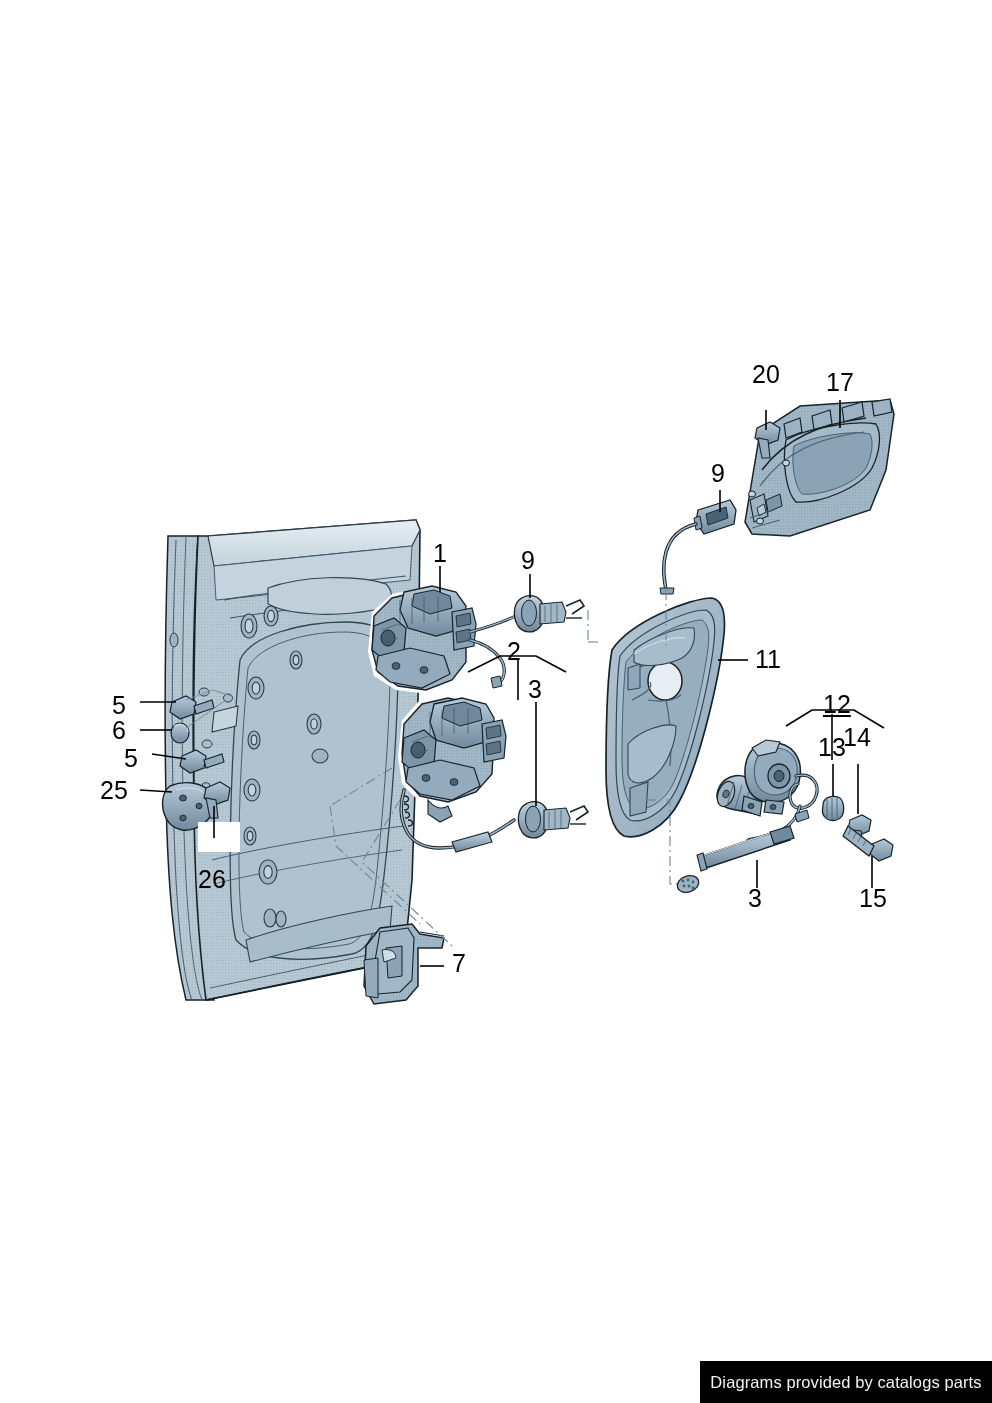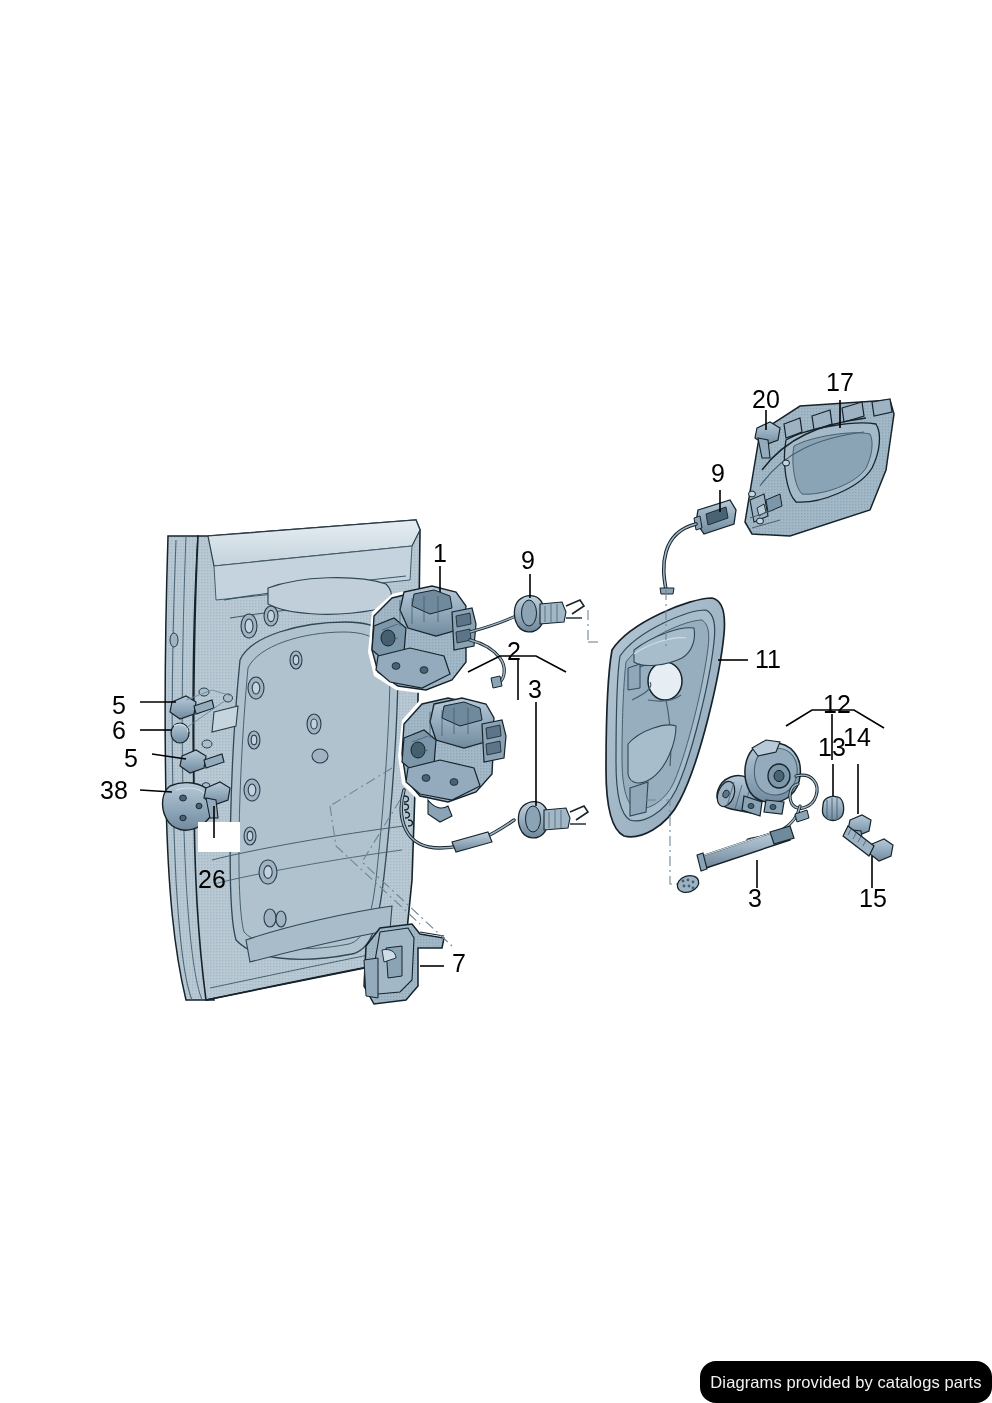--- a/index.html
+++ b/index.html
@@ -19,21 +19,21 @@
     color:#000000;
     line-height:1;
     white-space:nowrap;
     user-select:none;
   }
   #watermark{
     position:absolute;
     left:700px;top:1361px;
     width:292px;height:42px;
     background:#000000;
-    display:flex;align-items:center;justify-content:center;border-radius:16px;
+    display:flex;align-items:center;justify-content:center;
   }
   #watermark-text{
     color:#f2f2f2;
     font-family:"Liberation Sans", sans-serif;
     font-size:16.5px;
     letter-spacing:0.1px;
     white-space:nowrap;
   }
 </style>
 </head>
@@ -516,34 +516,34 @@
 
       <path d="M757,888 L757,860"></path>
 
       <path d="M872,888 L872,856"></path>
     </g>
   </svg>
 
   <div class="callout" style="left:112px;top:693px;">5</div>
   <div class="callout" style="left:112px;top:718px;">6</div>
   <div class="callout" style="left:124px;top:746px;">5</div>
-  <div class="callout" style="left:100px;top:778px;">38</div>
+  <div class="callout" style="left:100px;top:778px;">25</div>
   <div class="callout" style="left:198px;top:867px;">26</div>
 
   <div class="callout" style="left:433px;top:541px;">1</div>
   <div class="callout" style="left:521px;top:548px;">9</div>
   <div class="callout" style="left:507px;top:639px;">2</div>
   <div class="callout" style="left:528px;top:677px;">3</div>
   <div class="callout" style="left:452px;top:951px;">7</div>
 
-  <div class="callout" style="left:752px;top:387px;">20</div>
+  <div class="callout" style="left:752px;top:362px;">20</div>
   <div class="callout" style="left:826px;top:370px;text-align:right;">17</div>
   <div class="callout" style="left:711px;top:461px;">9</div>
   <div class="callout" style="left:755px;top:647px;text-align:center;">11</div>
-  <div class="callout" style="left:823px;top:692px;">12</div>
+  <div class="callout" style="left:823px;top:692px;text-decoration:underline;">12</div>
   <div class="callout" style="left:818px;top:735px;">13</div>
   <div class="callout" style="left:843px;top:725px;">14</div>
   <div class="callout" style="left:748px;top:886px;">3</div>
   <div class="callout" style="left:859px;top:886px;">15</div>
 
   <div id="watermark">
     <span id="watermark-text">Diagrams provided by catalogs parts</span>
   </div>
 
 </div>

